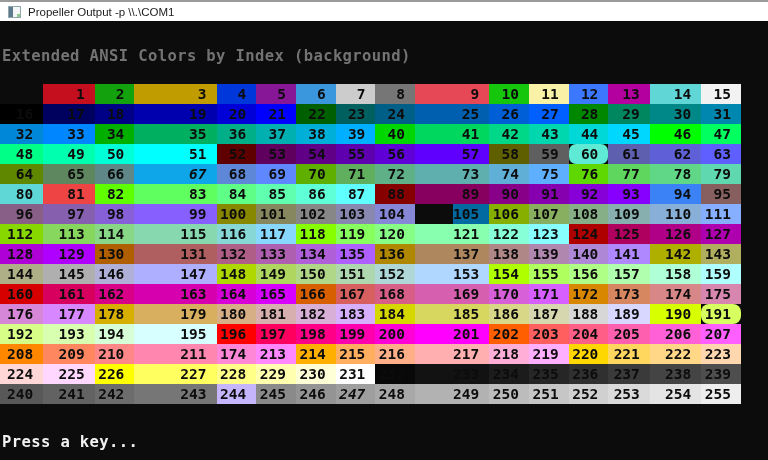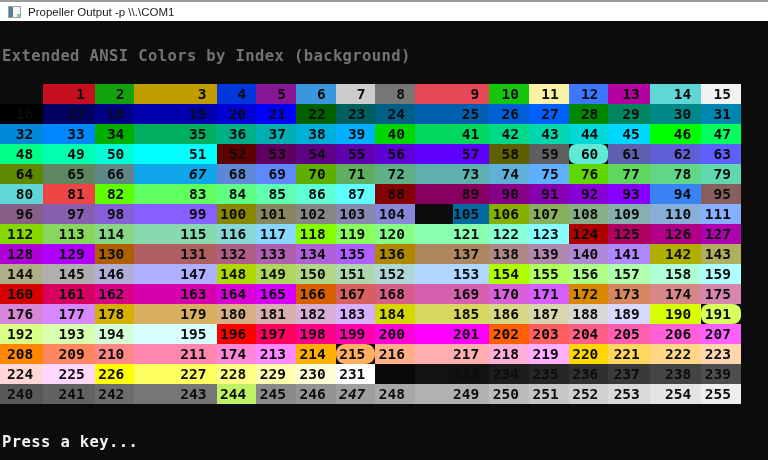--- a/index.html
+++ b/index.html
@@ -262,21 +262,21 @@
         <div class="cell" style="background-color: rgb(255, 95, 175);">205</div>
         <div class="cell" style="background-color: rgb(255, 95, 215);">206</div>
         <div class="cell" style="background-color: rgb(255, 95, 255);">207</div>
         <div class="cell" style="background-color: rgb(255, 135, 0);">208</div>
         <div class="cell" style="background-color: rgb(255, 135, 95);">209</div>
         <div class="cell" style="background-color: rgb(255, 135, 135);">210</div>
         <div class="cell" style="background-color: rgb(255, 135, 175);">211</div>
         <div class="cell" style="background-color: rgb(255, 135, 215);">174</div>
         <div class="cell" style="background-color: rgb(255, 135, 255);">213</div>
         <div class="cell" style="background-color: rgb(255, 175, 0);">214</div>
-        <div class="cell" style="background-color: rgb(255, 175, 95); border-radius: 9px;">215</div>
+        <div class="cell" style="background-color: rgb(255, 175, 95);">215</div>
         <div class="cell" style="background-color: rgb(255, 175, 135);">216</div>
         <div class="cell" style="background-color: rgb(255, 175, 175);">217</div>
         <div class="cell" style="background-color: rgb(255, 175, 215);">218</div>
         <div class="cell" style="background-color: rgb(255, 175, 255);">219</div>
         <div class="cell" style="background-color: rgb(255, 215, 0);">220</div>
         <div class="cell" style="background-color: rgb(255, 215, 95);">221</div>
         <div class="cell" style="background-color: rgb(255, 215, 135);">222</div>
         <div class="cell" style="background-color: rgb(255, 215, 175);">223</div>
         <div class="cell" style="background-color: rgb(255, 215, 215);">224</div>
         <div class="cell" style="background-color: rgb(255, 215, 255);">225</div>
@@ -291,21 +291,21 @@
         <div class="cell" style="background-color: rgb(28, 28, 28);">234</div>
         <div class="cell" style="background-color: rgb(38, 38, 38);">235</div>
         <div class="cell" style="background-color: rgb(48, 48, 48);">236</div>
         <div class="cell" style="background-color: rgb(58, 58, 58);">237</div>
         <div class="cell" style="background-color: rgb(68, 68, 68);">238</div>
         <div class="cell" style="background-color: rgb(78, 78, 78);">239</div>
         <div class="cell" style="background-color: rgb(88, 88, 88);">240</div>
         <div class="cell" style="background-color: rgb(98, 98, 98);">241</div>
         <div class="cell" style="background-color: rgb(108, 108, 108);">242</div>
         <div class="cell" style="background-color: rgb(118, 118, 118);">243</div>
-        <div class="cell" style="background-color: #bef264;">244</div>
+        <div class="cell" style="background-color: #c4b5fd;">244</div>
         <div class="cell" style="background-color: rgb(138, 138, 138);">245</div>
         <div class="cell" style="background-color: rgb(148, 148, 148);">246</div>
         <div class="cell" style="background-color: rgb(158, 158, 158); font-style: italic;">247</div>
         <div class="cell" style="background-color: rgb(168, 168, 168);">248</div>
         <div class="cell" style="background-color: rgb(178, 178, 178);">249</div>
         <div class="cell" style="background-color: rgb(188, 188, 188);">250</div>
         <div class="cell" style="background-color: rgb(198, 198, 198);">251</div>
         <div class="cell" style="background-color: rgb(208, 208, 208);">252</div>
         <div class="cell" style="background-color: rgb(218, 218, 218);">253</div>
         <div class="cell" style="background-color: rgb(228, 228, 228);">254</div>

